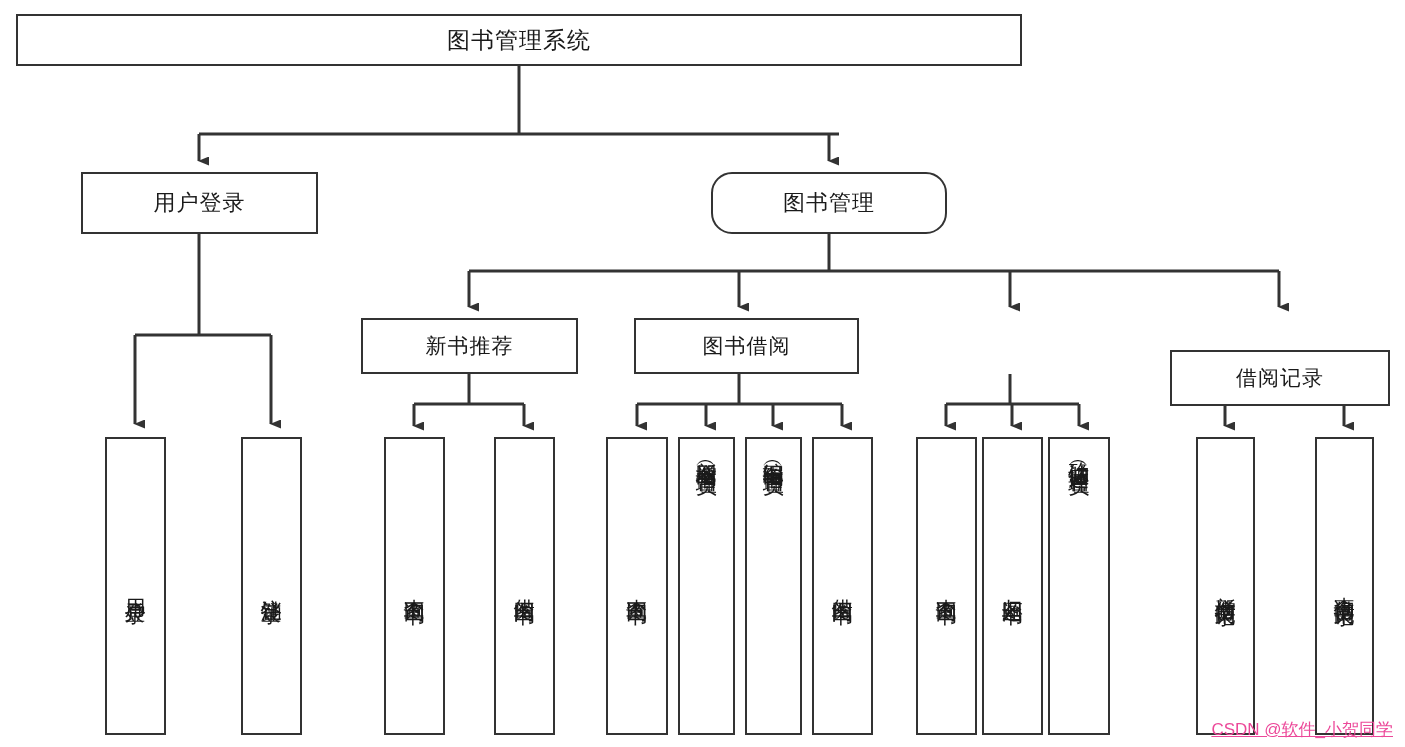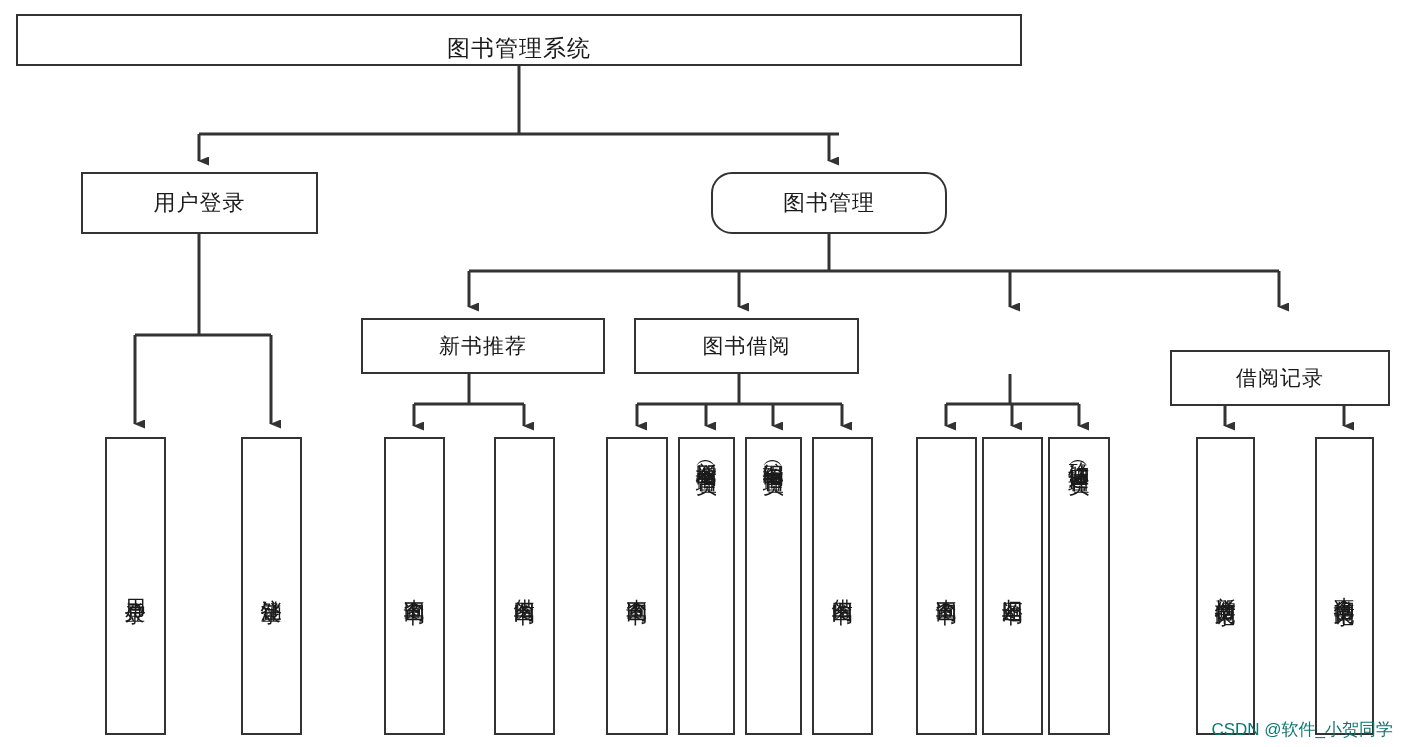--- a/index.html
+++ b/index.html
@@ -68,22 +68,23 @@
     top: 0;
     width: 1405px;
     height: 747px;
     pointer-events: none;
   }
   .watermark {
     position: absolute;
     right: 12px;
     bottom: 6px;
     font-size: 17px;
-    color: #0f766e;
+    color: #ec4899;
     white-space: nowrap;
+    text-decoration: underline;
   }
 </style>
 </head>
 <body>
 
 <div id="canvas">
 
   <svg class="connectors" viewBox="0 0 1405 747" xmlns="http://www.w3.org/2000/svg">
     <defs>
       <marker id="arrowhead" markerWidth="9" markerHeight="11" refX="4.5" refY="10" orient="auto" markerUnits="userSpaceOnUse">
@@ -127,32 +128,32 @@
       <path d="M1012,404 L1012,426" marker-end="url(#arrowhead)"></path>
       <path d="M1079,404 L1079,426" marker-end="url(#arrowhead)"></path>
 
       <path d="M1279,374 L1279,404"></path>
       <path d="M1225,404 L1344,404"></path>
       <path d="M1225,404 L1225,426" marker-end="url(#arrowhead)"></path>
       <path d="M1344,404 L1344,426" marker-end="url(#arrowhead)"></path>
     </g>
   </svg>
 
-  <div class="node node-title" style="left:16px; top:14px; width:1006px; height:52px;align-items:flex-end;">
+  <div class="node node-title" style="left:16px; top:14px; width:1006px; height:52px;">
     <span>图书管理系统</span>
   </div>
 
   <div class="node node-tier1" style="left:81px; top:172px; width:237px; height:62px;">
     <span>用户登录</span>
   </div>
   <div class="node node-tier1" style="left:711px; top:172px; width:236px; height:62px;border-radius:21px;">
     <span>图书管理</span>
   </div>
 
-  <div class="node node-tier2" style="left:361px; top:318px; width:244px; height:56px;">
+  <div class="node node-tier2" style="left:361px; top:318px; width:217px; height:56px;">
     <span>新书推荐</span>
   </div>
   <div class="node node-tier2" style="left:634px; top:318px; width:225px; height:56px;text-align:right;">
     <span>图书借阅</span>
   </div>
   <div class="node node-tier2" style="left:1170px; top:318px; width:220px; height:56px;margin-top:32px;">
     <span>借阅记录</span>
   </div>
 
   <div class="leaf" style="left:105px; top:437px; width:61px; height:298px;">

